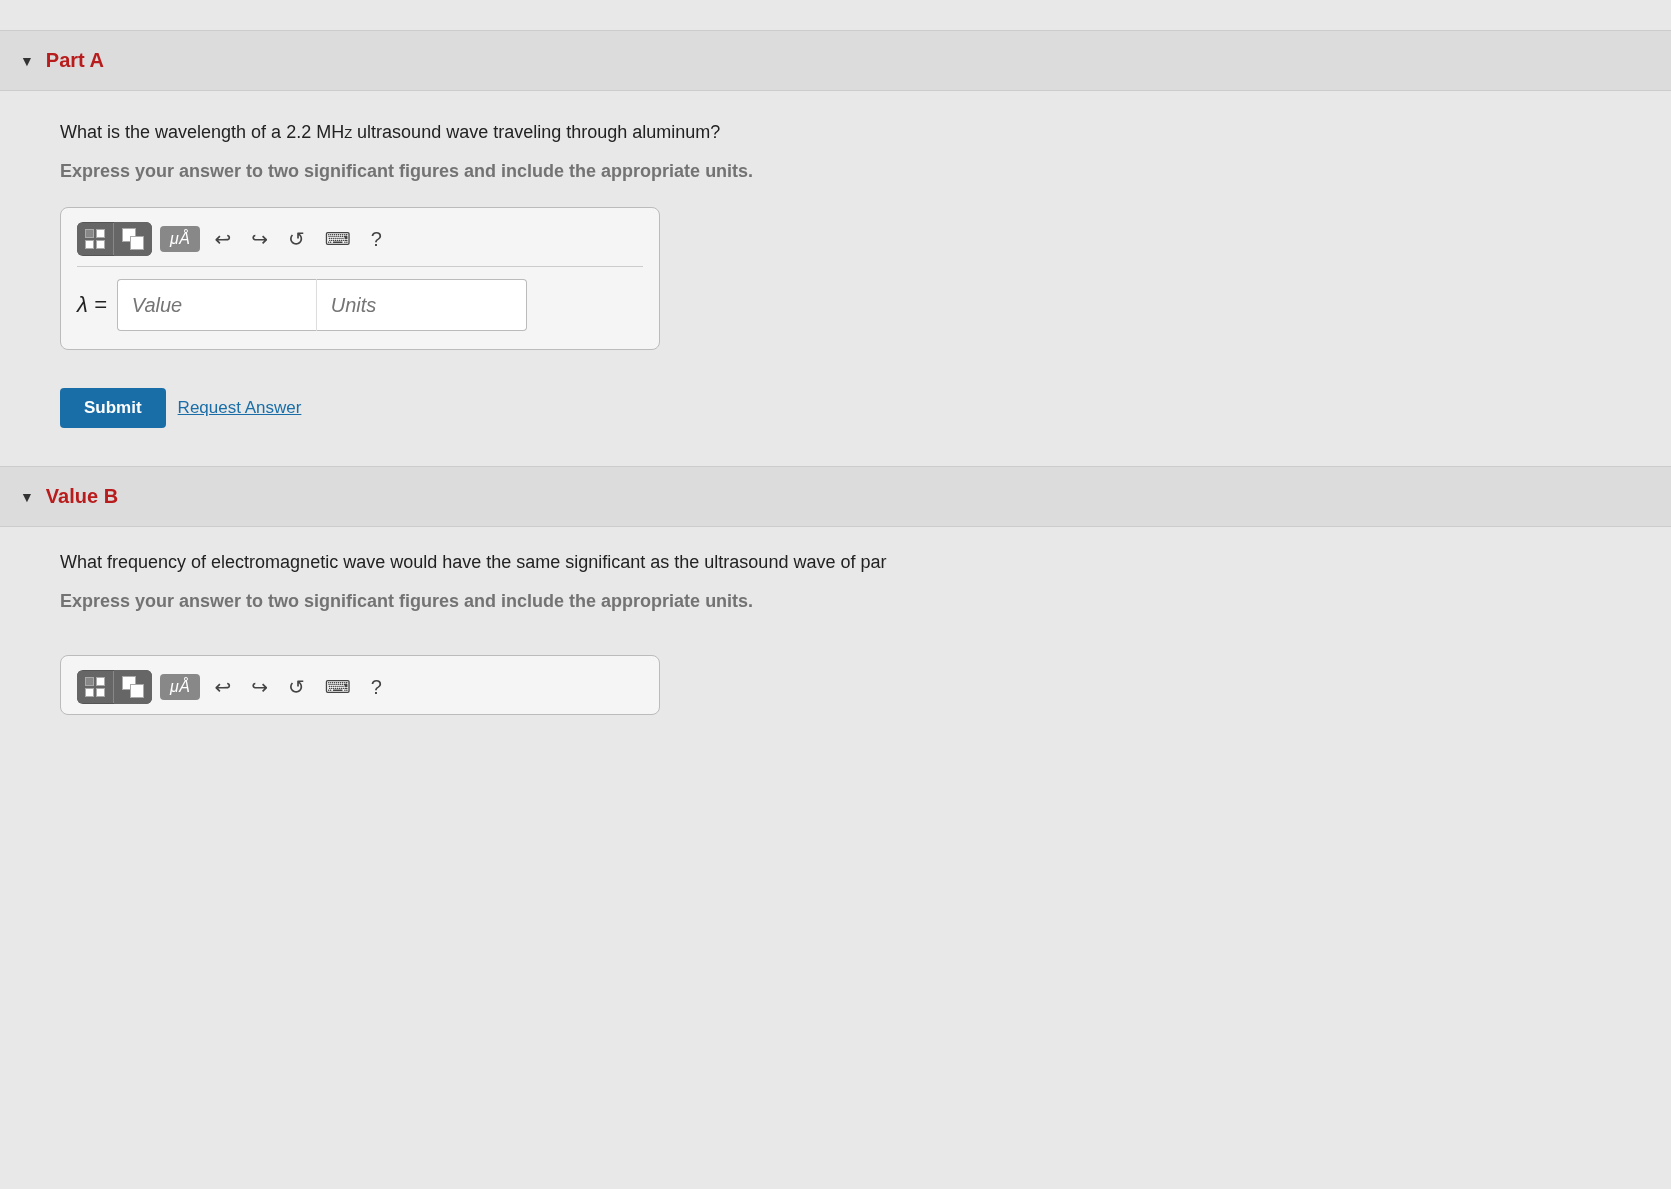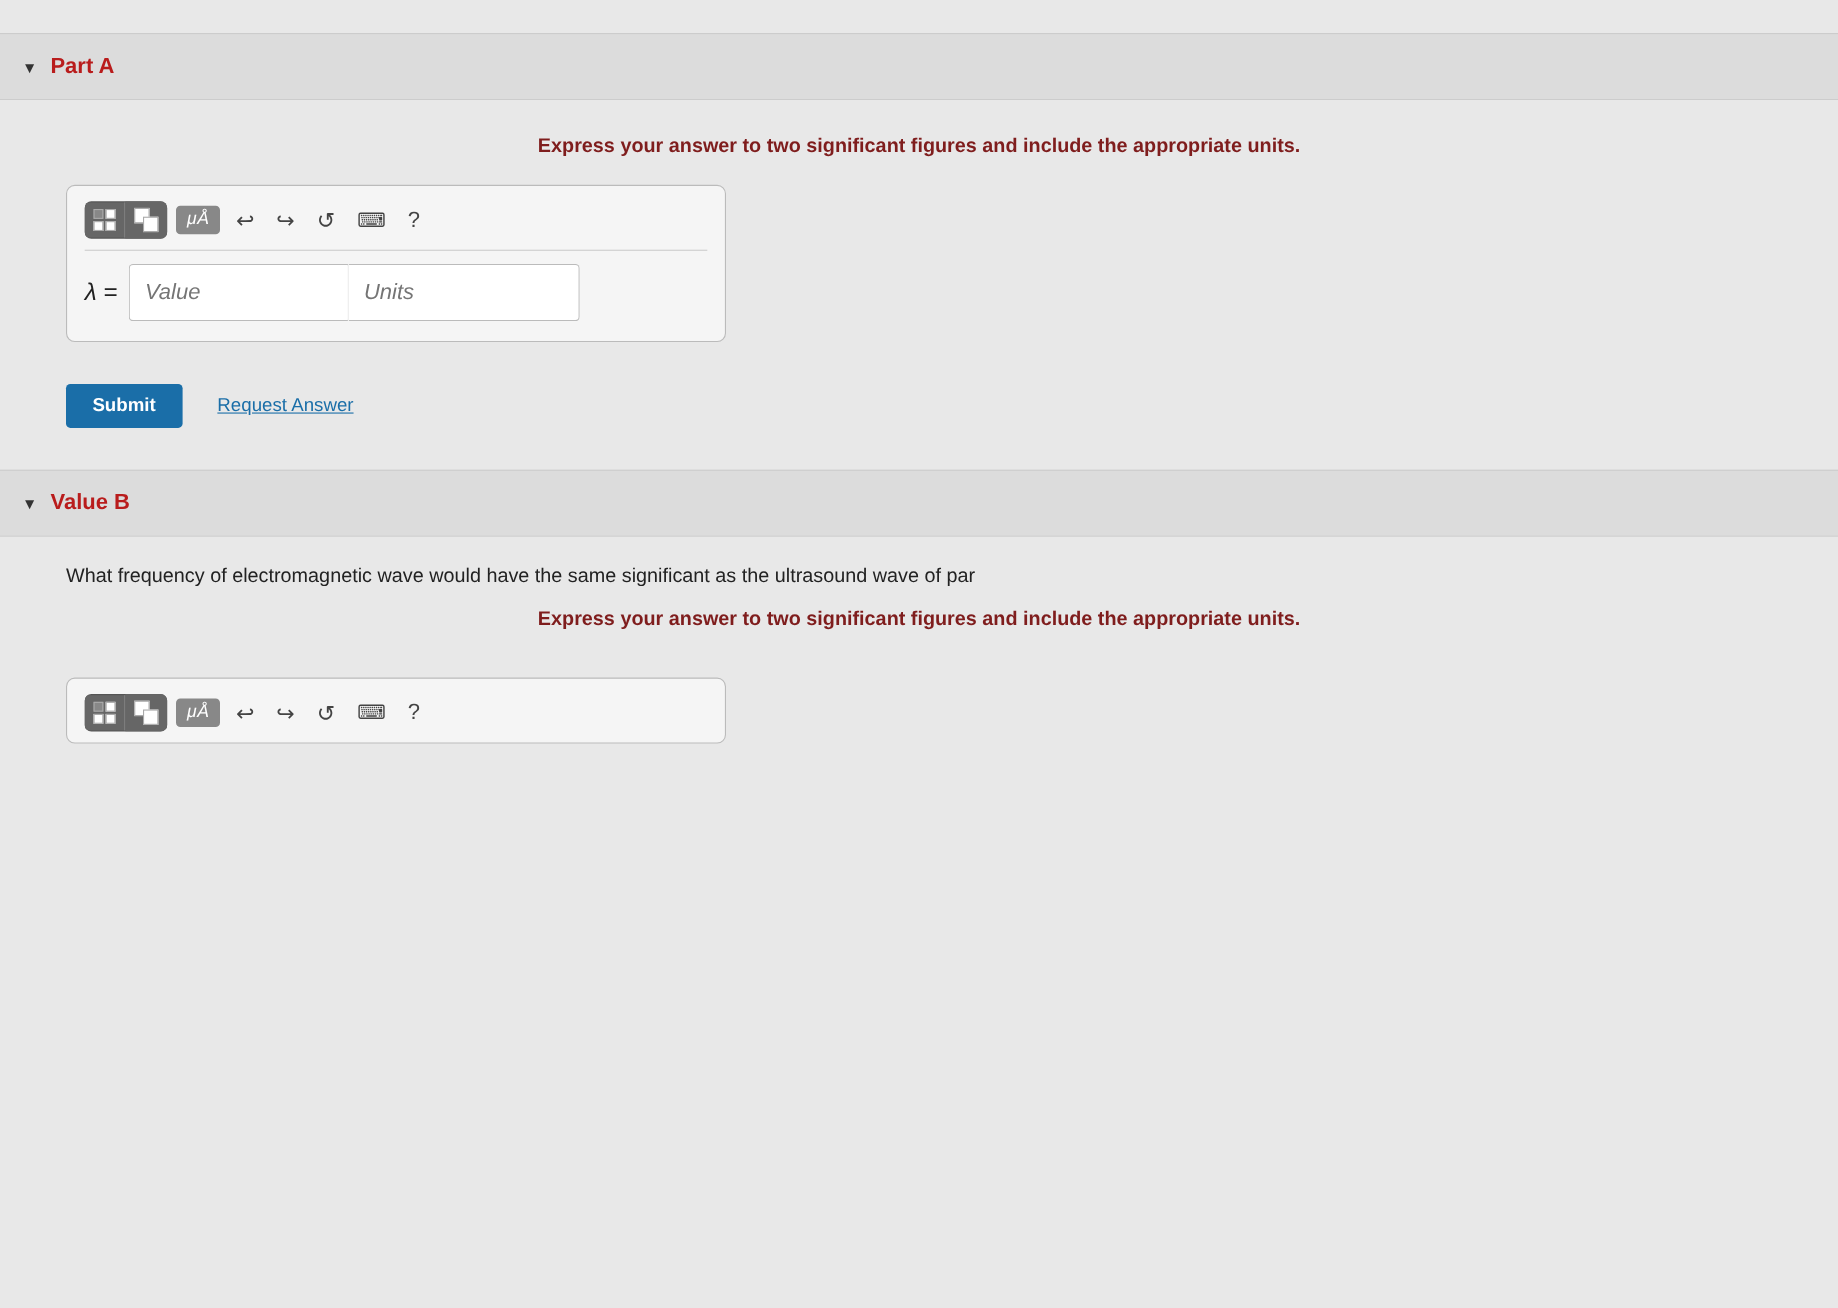--- a/index.html
+++ b/index.html
@@ -45,24 +45,23 @@
     }
     .question-text {
       font-size: 18px;
       color: #222;
       margin-bottom: 12px;
       line-height: 1.5;
     }
     .question-bold {
       font-weight: 700;
       font-size: 18px;
-      color: #7f1d1d;
+      color: #737373;
       margin-bottom: 22px;
       line-height: 1.5;
-      text-align: center;
     }
     .answer-box {
       background: #f5f5f5;
       border: 1.5px solid #bbb;
       border-radius: 8px;
       padding: 14px 16px 18px 16px;
       display: inline-block;
       min-width: 600px;
       margin-bottom: 20px;
     }
@@ -164,21 +163,21 @@
       font-size: 20px;
       font-style: italic;
       color: #b91c1c;
       padding: 0 14px;
       outline: none;
       border-radius: 0 4px 4px 0;
     }
     .action-row {
       display: flex;
       align-items: center;
-      gap: 32px;
+      gap: 12px;
       margin-top: 18px;
     }
     .submit-btn {
       background: #1a6ea8;
       color: #fff;
       border: none;
       border-radius: 4px;
       padding: 10px 24px;
       font-size: 17px;
       font-weight: 600;
@@ -217,20 +216,23 @@
 
 <div class="page-container">
 
   <div class="section">
     <div class="section-header">
       <span class="chevron-icon">▼</span>
       <span class="section-title">Part A</span>
     </div>
 
     <div class="section-body">
+      <p class="question-text">
+        What is the wavelength of a 2.2 <span style="font-size:18px; font-variant: small-caps; font-weight:500;">MHz</span> ultrasound wave traveling through aluminum?
+      </p>
       <p class="question-bold">Express your answer to two significant figures and include the appropriate units.</p>
 
       <div class="answer-box">
         <div class="toolbar">
 
           <div class="toolbar-btn-group">
             <button class="toolbar-btn-square">
               <div class="icon-grid">
                 <div class="icon-grid-cell dark"></div>
                 <div class="icon-grid-cell"></div>

